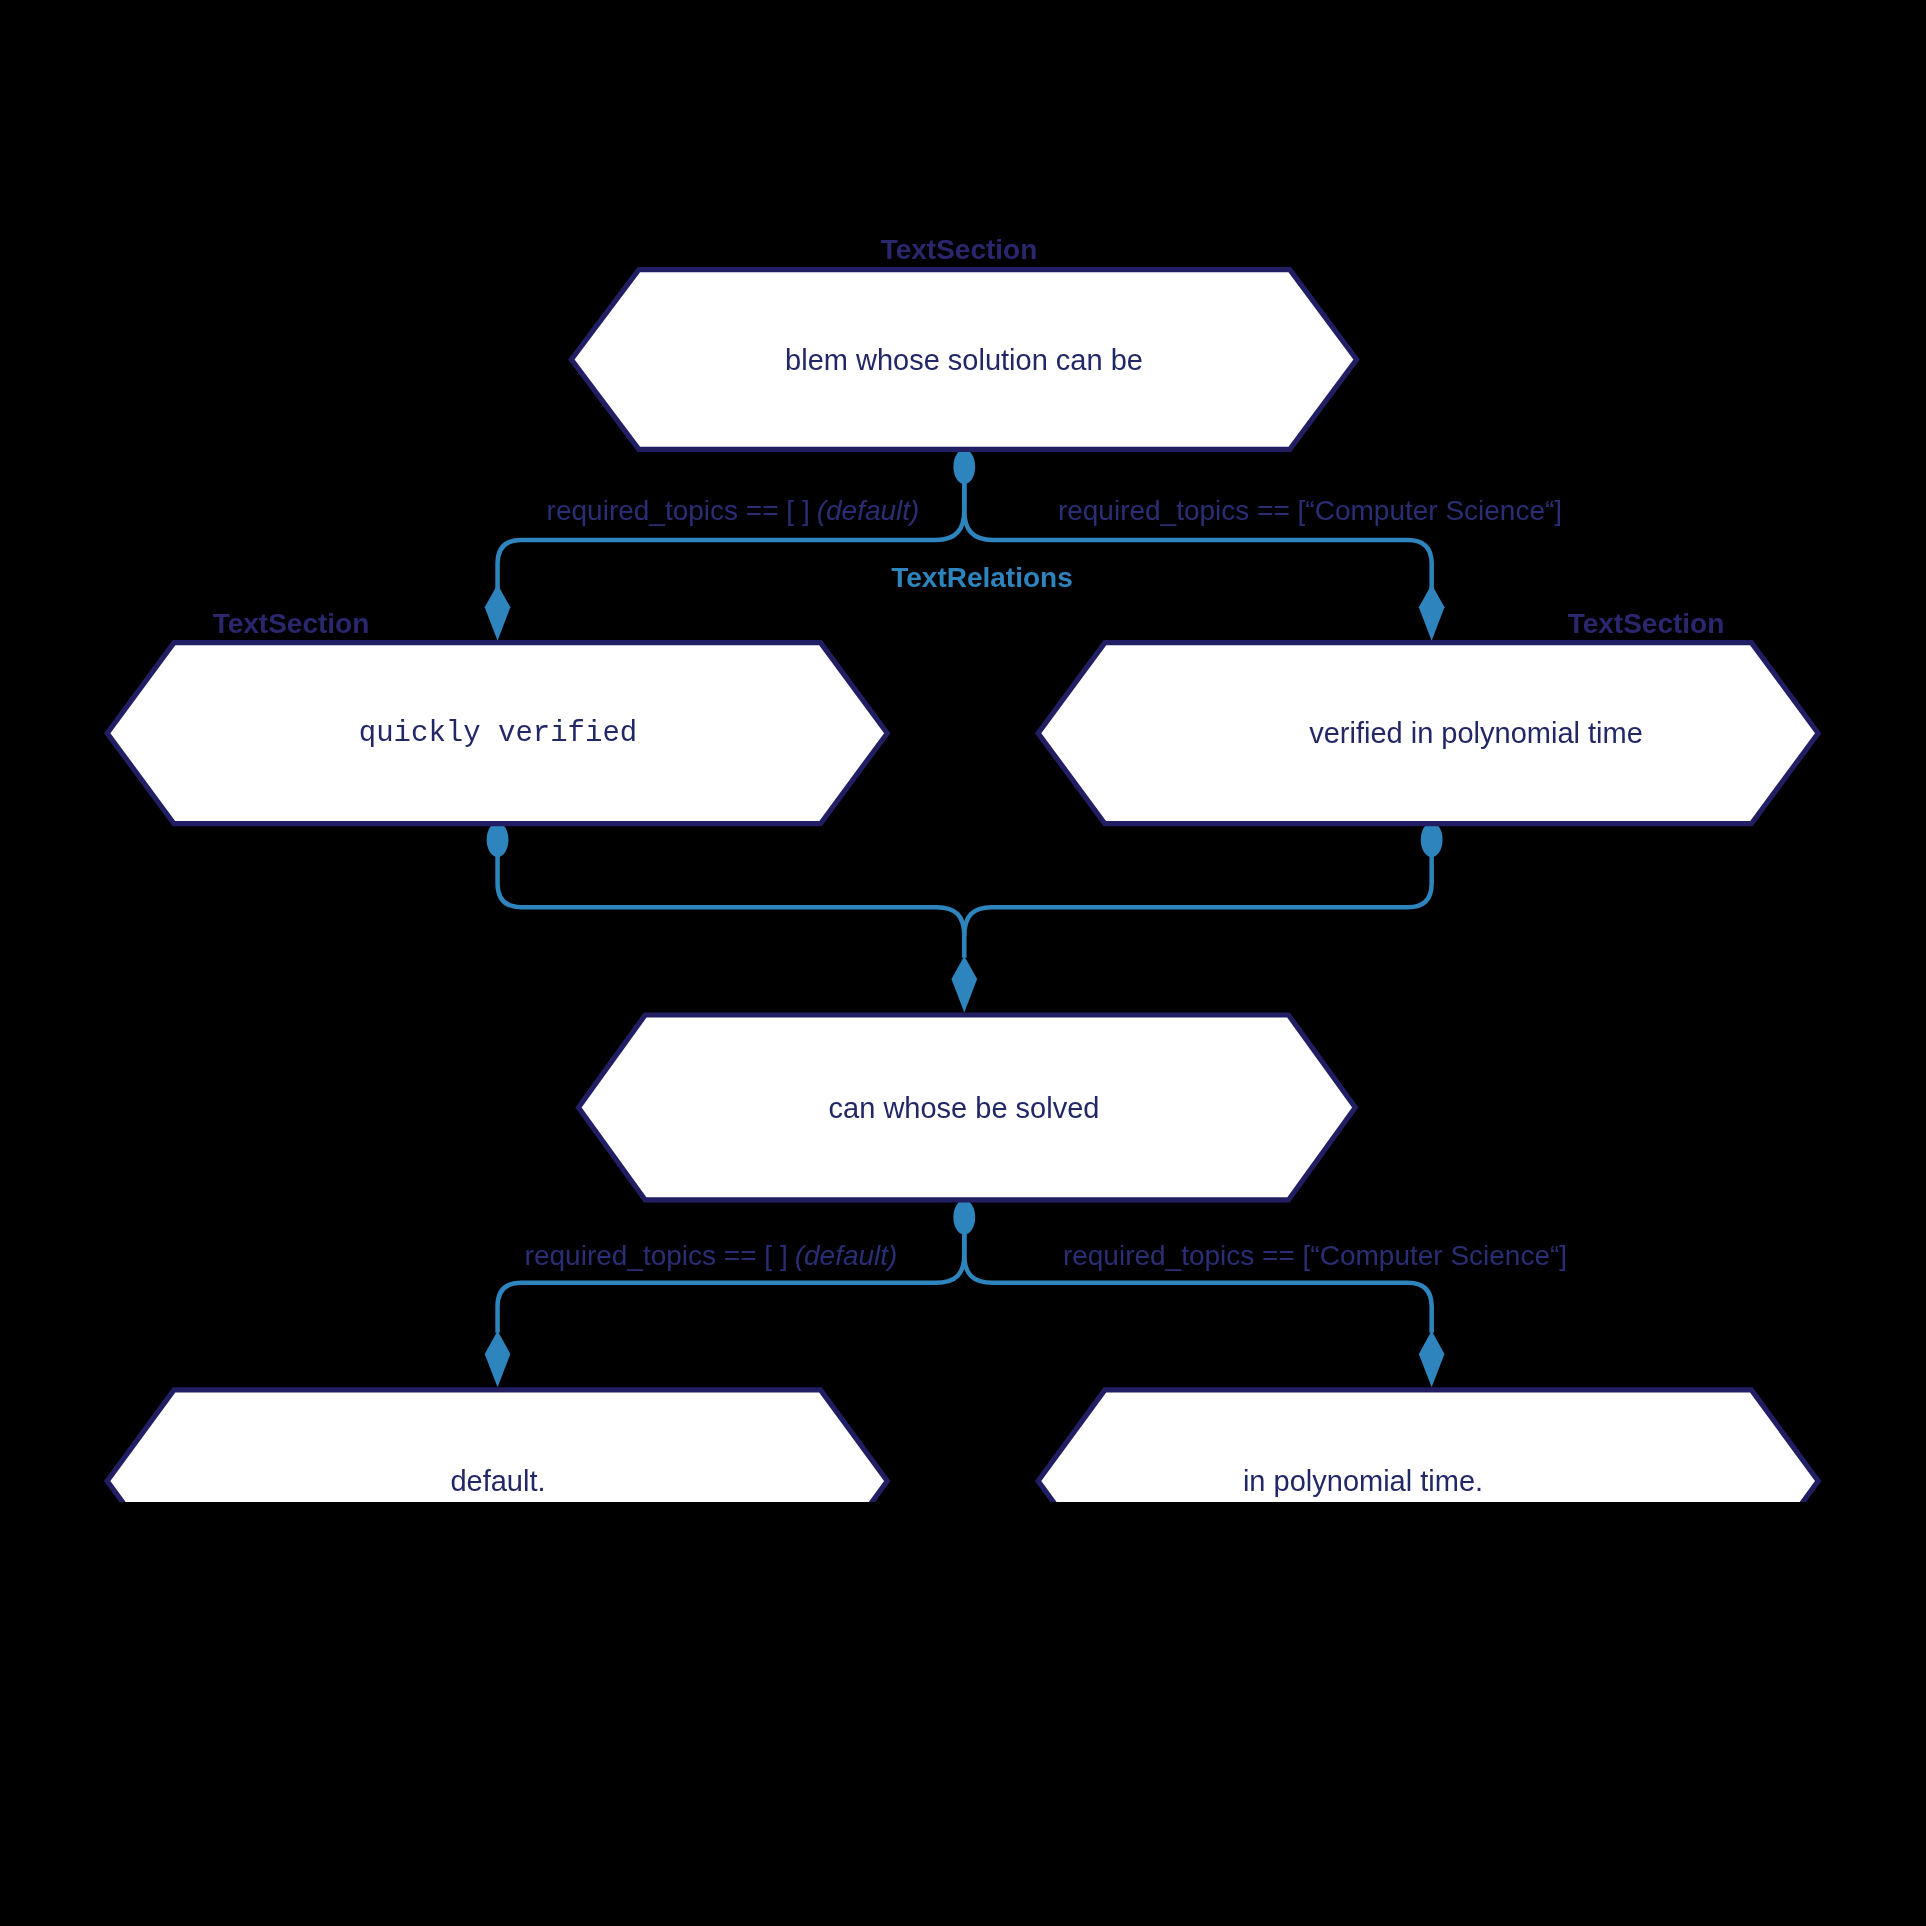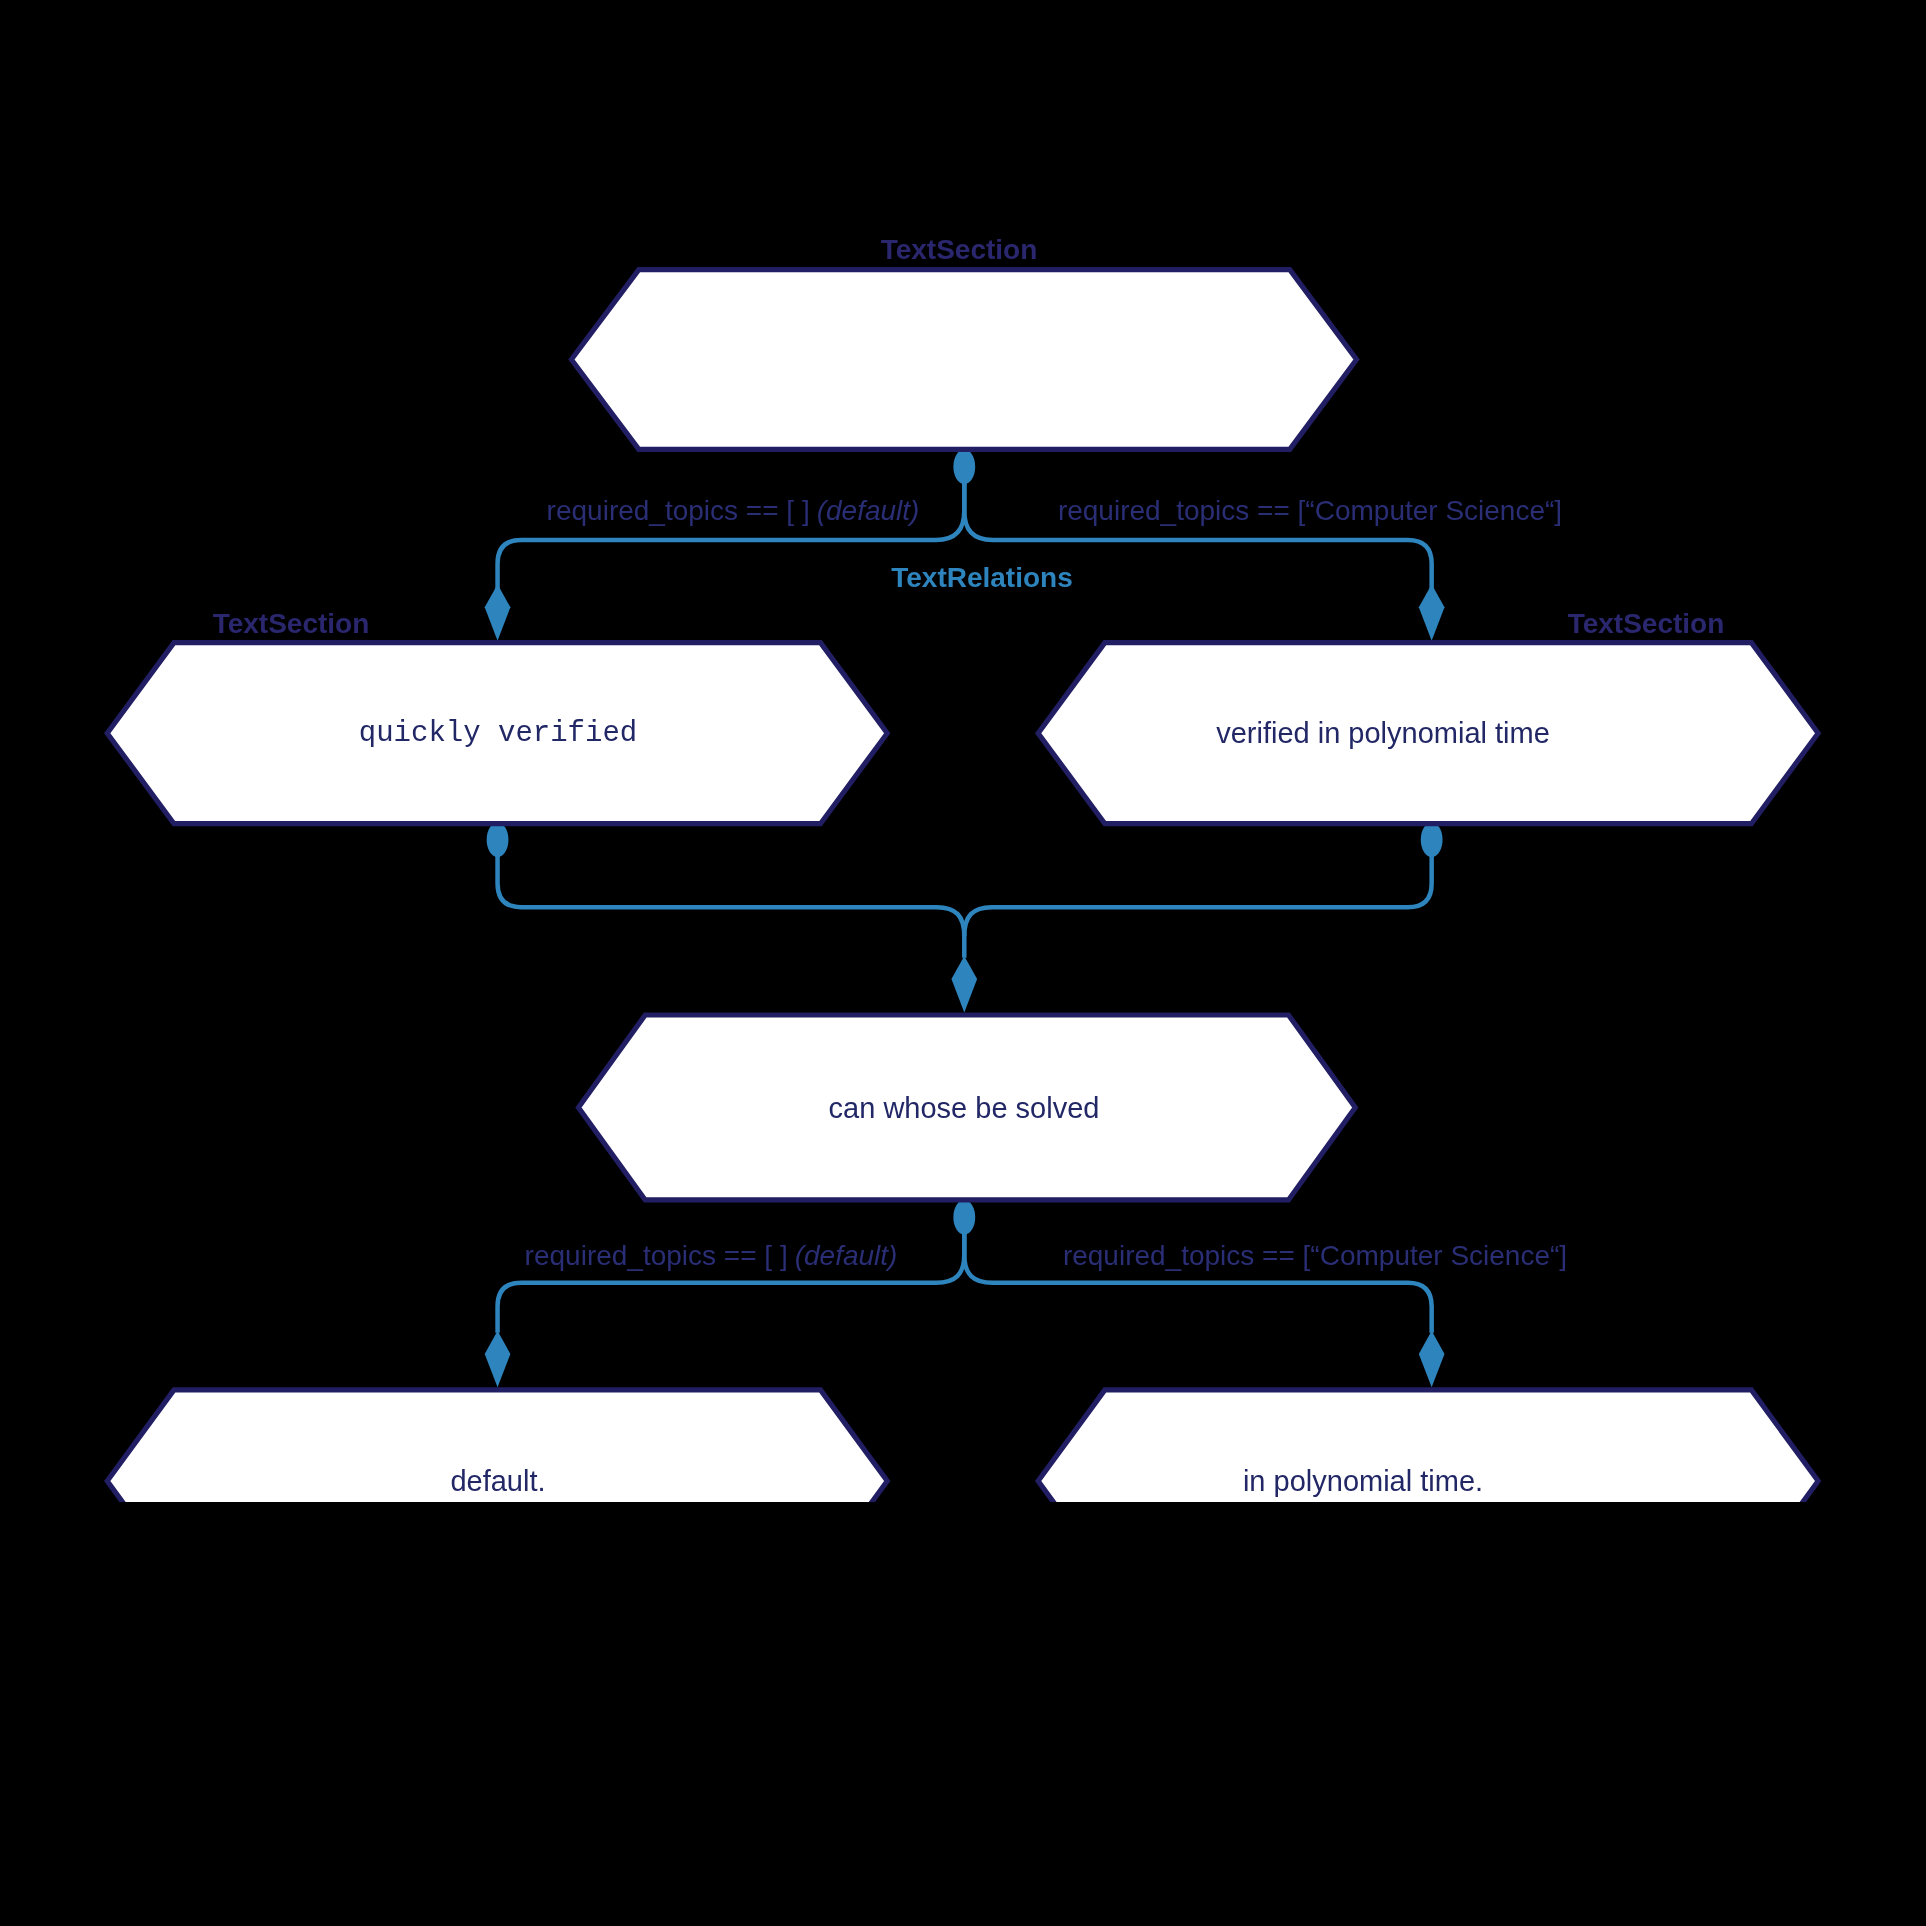--- a/index.html
+++ b/index.html
@@ -88,23 +88,24 @@
       <path d="M 1617 2307 L 1721 2165 L 2728 2165 L 2832 2307 L 2728 2449 L 1721 2449 Z"></path>
     </g>
   </svg>
 
   <div class="txt type-label" style="left:959px;top:250px;">TextSection</div>
   <div class="txt type-label" style="left:291px;top:624px;">TextSection</div>
   <div class="txt type-label" style="left:1646px;top:624px;">TextSection</div>
   <div class="txt relations-label" style="left:982px;top:578px;">TextRelations</div>
 
   <div class="txt node-text root-text" style="left:964px;top:360px;">
+    <div>blem whose solution can be</div>
   </div>
   <div class="txt node-text" style="left:498px;top:733px;font-family:Liberation Mono, monospace;">quickly verified</div>
-  <div class="txt node-text" style="left:1383px;top:733px;">verified in polynomial time</div>
+  <div class="txt node-text" style="left:1476px;top:733px;">verified in polynomial time</div>
   <div class="txt node-text" style="left:964px;top:1108px;">can whose be solved</div>
   <div class="txt node-text" style="left:498px;top:1481px;">default.</div>
   <div class="txt node-text" style="left:1363px;top:1481px;">in polynomial time.</div>
 
   <div class="txt edge-label" style="left:733px;top:511px;">
     <span>required_topics == [ ]</span><span class="note">(default)</span>
   </div>
   <div class="txt edge-label" style="left:1310px;top:511px;">required_topics == [“Computer Science“]</div>
 
   <div class="txt edge-label" style="left:711px;top:1256px;">

